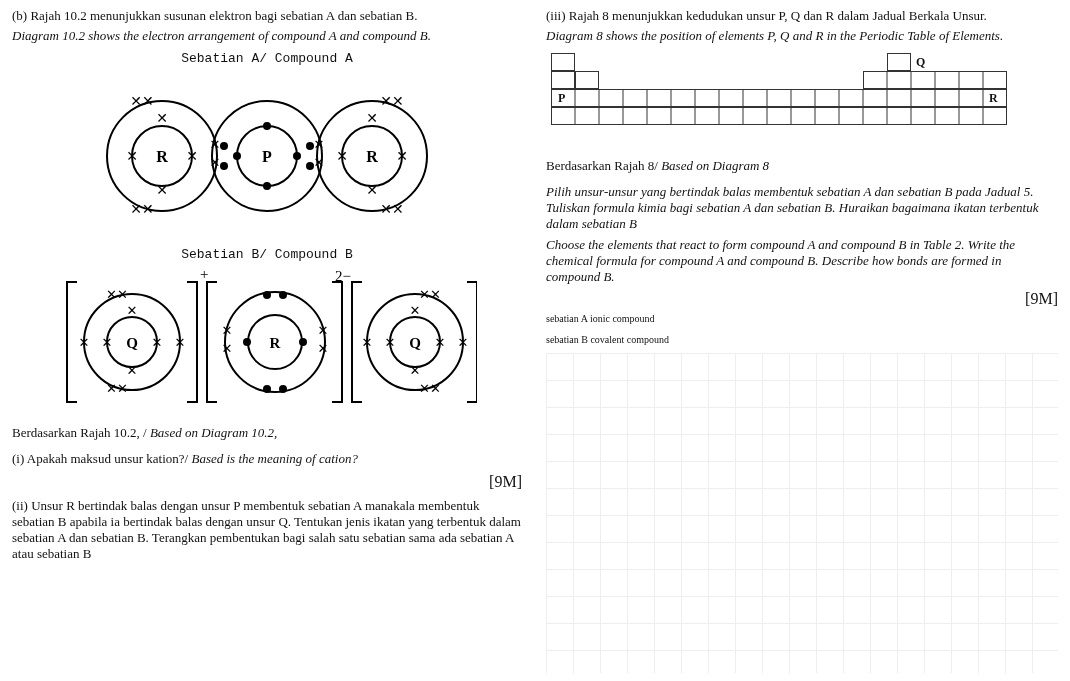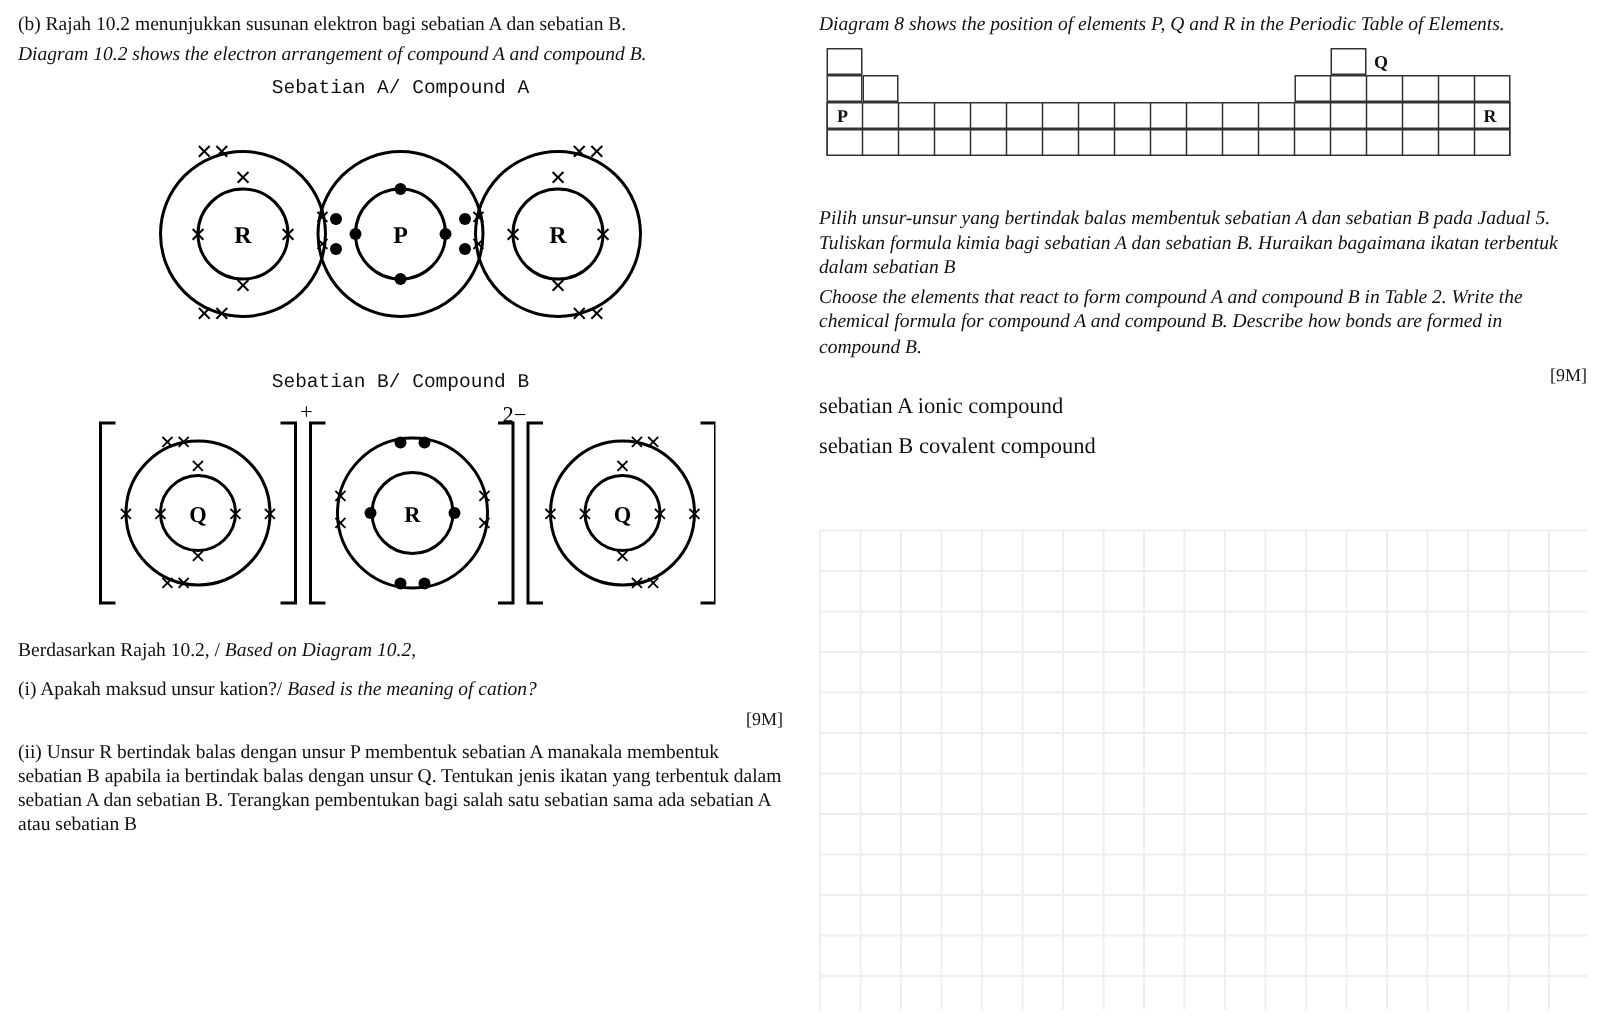--- a/index.html
+++ b/index.html
@@ -16,22 +16,22 @@
     position: relative;
     background: #fff;
   }
   .col { flex: 1; min-width: 0; }
   .left { flex: 0 0 510px; }
   .right { flex: 1; position: relative; }
   p { margin: 0 0 4px 0; line-height: 1.25; }
   .it { font-style: italic; }
   .dia-title { text-align: center; margin: 6px 0 4px 0; font-family: Liberation Mono, monospace; }
   .dia-wrap { display:flex; justify-content:center; margin-bottom:6px; }
-  .marks { float:right; font-size:12px; }
-  .hand { font-family: "Comic Sans MS", "Segoe Script", cursive; font-size:15px; }
+  .marks { float:right; font-size:16px; }
+  .hand { font-family: "Comic Sans MS", "Segoe Script", cursive; font-size:10px; }
   .grid {
     position: absolute;
     left: 0; right: 0; bottom: 0; top: 345px;
     background-image:
       linear-gradient(to right, #eee 1px, transparent 1px),
       linear-gradient(to bottom, #eee 1px, transparent 1px);
     background-size: 27px 27px;
     z-index: -1;
   }
   .pt { position: relative; width: 480px; height:95px; margin-top:8px; margin-bottom:10px; }
@@ -171,20 +171,21 @@
     <span>(i) Apakah maksud unsur kation?/ </span><span class="it">Based is the meaning of cation?</span>
   </p>
   <p>
       <span class="marks">[9M]</span>
     </p>
   <div style="clear:both; height:6px;"></div>
   <p>(ii) Unsur R bertindak balas dengan unsur P membentuk sebatian A manakala membentuk sebatian B apabila ia bertindak balas dengan unsur Q. Tentukan jenis ikatan yang terbentuk dalam sebatian A dan sebatian B. Terangkan pembentukan bagi salah satu sebatian sama ada sebatian A atau sebatian B</p>
 </div>
 
 <div class="col right">
+  <p>(iii) Rajah 8 menunjukkan kedudukan unsur P, Q dan R dalam Jadual Berkala Unsur.</p>
   <p class="it">Diagram 8 shows the position of elements P, Q and R in the Periodic Table of Elements.</p>
 
   <div class="pt">
 
     <div class="cell" style="left:5px; top:0; width:24px; height:18px;"></div>
     <div class="cell" style="left:5px; top:18px; width:24px; height:18px;"></div>
     <div class="cell" style="left:29px; top:18px; width:24px; height:18px;"></div>
 
     <div class="cell" style="left:317px; top:18px; width:144px; height:18px;"></div>
     <div class="cell" style="left:341px; top:0px; width:24px; height:18px;"></div>
@@ -228,20 +229,23 @@
             <line x1="96" y1="0" x2="96" y2="18"></line>
         <line x1="120" y1="0" x2="120" y2="18"></line>
       </g>
         </svg>
     </div>
     <span class="lab" style="left:12px; top:38px;">P</span>
     <span class="lab" style="left:370px; top:2px;">Q</span>
     <span class="lab" style="left:443px; top:38px;">R</span>
   </div>
 
+  <p>
+    Berdasarkan Rajah 8/ <span class="it">Based on Diagram 8</span>
+  </p>
   <p style="margin-top:10px;font-style:italic;">Pilih unsur-unsur yang bertindak balas membentuk sebatian A dan sebatian B pada Jadual 5. Tuliskan formula kimia bagi sebatian A dan sebatian B. Huraikan bagaimana ikatan terbentuk dalam sebatian B</p>
   <p class="it">Choose the elements that react to form compound A and compound B in Table 2. Write the chemical formula for compound A and compound B. Describe how bonds are formed in compound B.</p>
   <p>
       <span class="marks">[9M]</span>
     </p>
   <div style="clear:both;"></div>
 
   <p class="hand" style="margin-top:4px;">sebatian A  ionic compound</p>
   <p class="hand" style="margin-top:8px;">sebatian B  covalent  compound</p>
 

